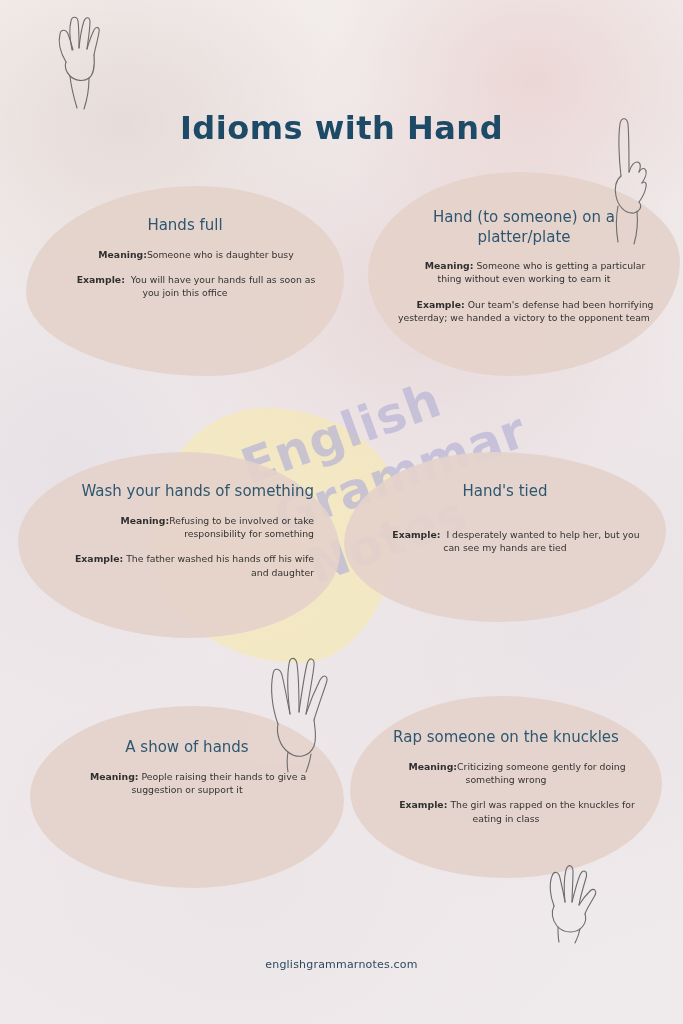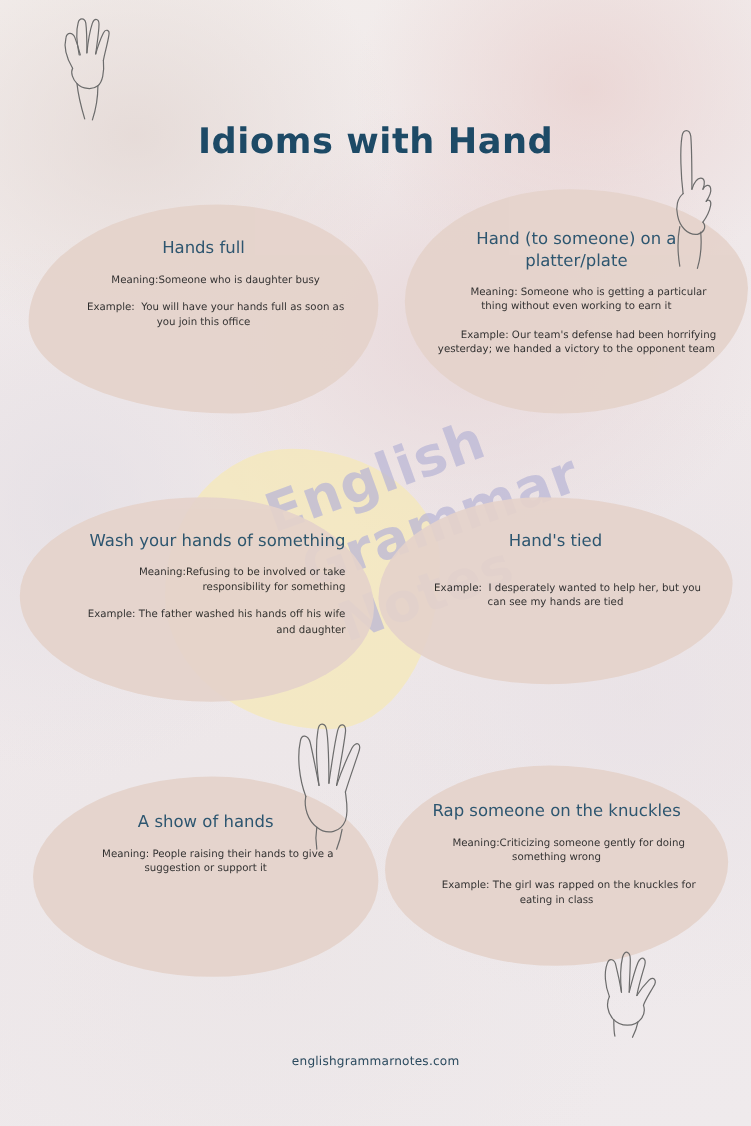--- a/index.html
+++ b/index.html
@@ -97,21 +97,21 @@
     font-weight: 400;
     line-height: 1.3;
   }
   .line {
     margin: 0 0 12px 0;
     font-size: 9.3px;
     line-height: 1.45;
     color: #1f1f1f;
   }
   .line:last-child { margin-bottom: 0; }
-  .line b { font-weight: 400; margin-left: 22px; }
+  .line b { font-weight: 700; margin-left: 22px; }
 
   
   #blob-1 {
     left: 26px; top: 186px; width: 318px; height: 190px;
     border-radius: 54% 46% 42% 58% / 56% 48% 52% 44%;
   }
   #blob-1 .card-inner { padding-top: 30px; }
 
   #blob-2 {
     left: 368px; top: 172px; width: 312px; height: 204px;

